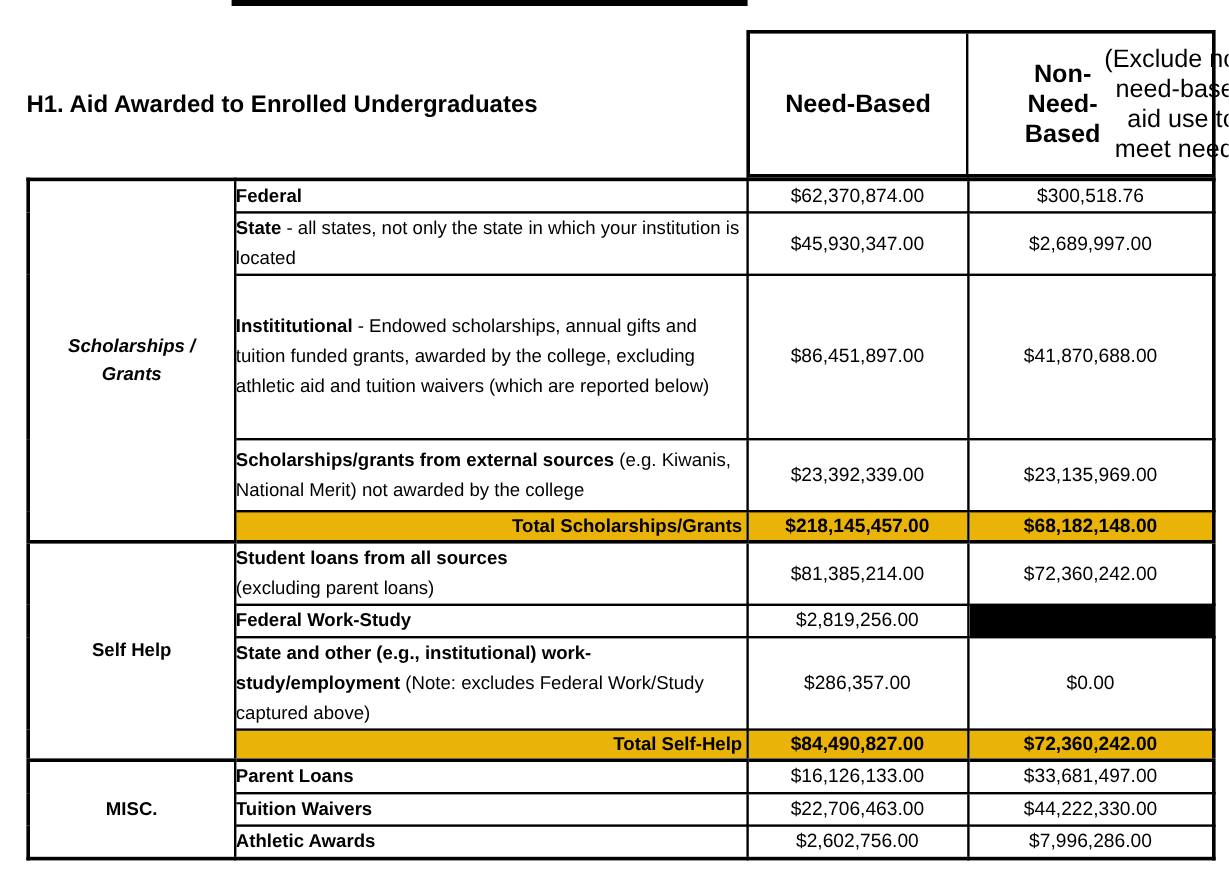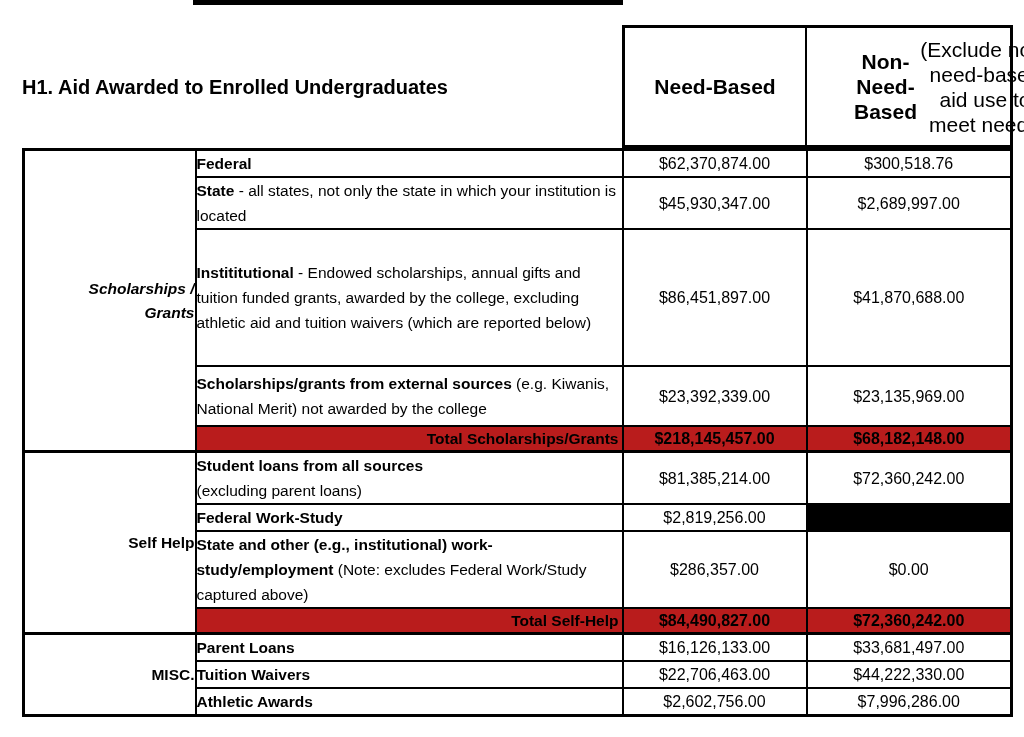--- a/index.html
+++ b/index.html
@@ -38,33 +38,33 @@
     border:3px solid #000;
     font-size:15.5px;
   }
   .grid td{
     border:2px solid #000;
     padding:0;
     vertical-align:middle;
     overflow:hidden;
   }
   .gcell{
-    text-align:right;font-weight:bold;white-space:pre-line;line-height:24px;
+    text-align:center;font-weight:bold;white-space:pre-line;line-height:24px;
     background:#fff;
   }
   .gcell.italic{font-style:italic;}
   .lcell{
     padding:1px 4px 1px 8px;line-height:25px;white-space:pre-line;
   }
   .lcell .bld{font-weight:bold;}
   .vcell{
     text-align:center;font-size:16px;line-height:23px;
   }
   .vcell.black{background:#000;}
-  tr.total td{background:#b91c1c;font-weight:bold;}
+  tr.total td{background:#eab308;font-weight:bold;}
   tr.total td.tlabel{text-align:right;padding:0 3px 0 8px;line-height:23px;}
   .gtop{border-top:3px solid #000 !important;}
 </style>
 </head>
 <body>
 
 <div class="canvas">
 
   <div class="top-bar"></div>
 

